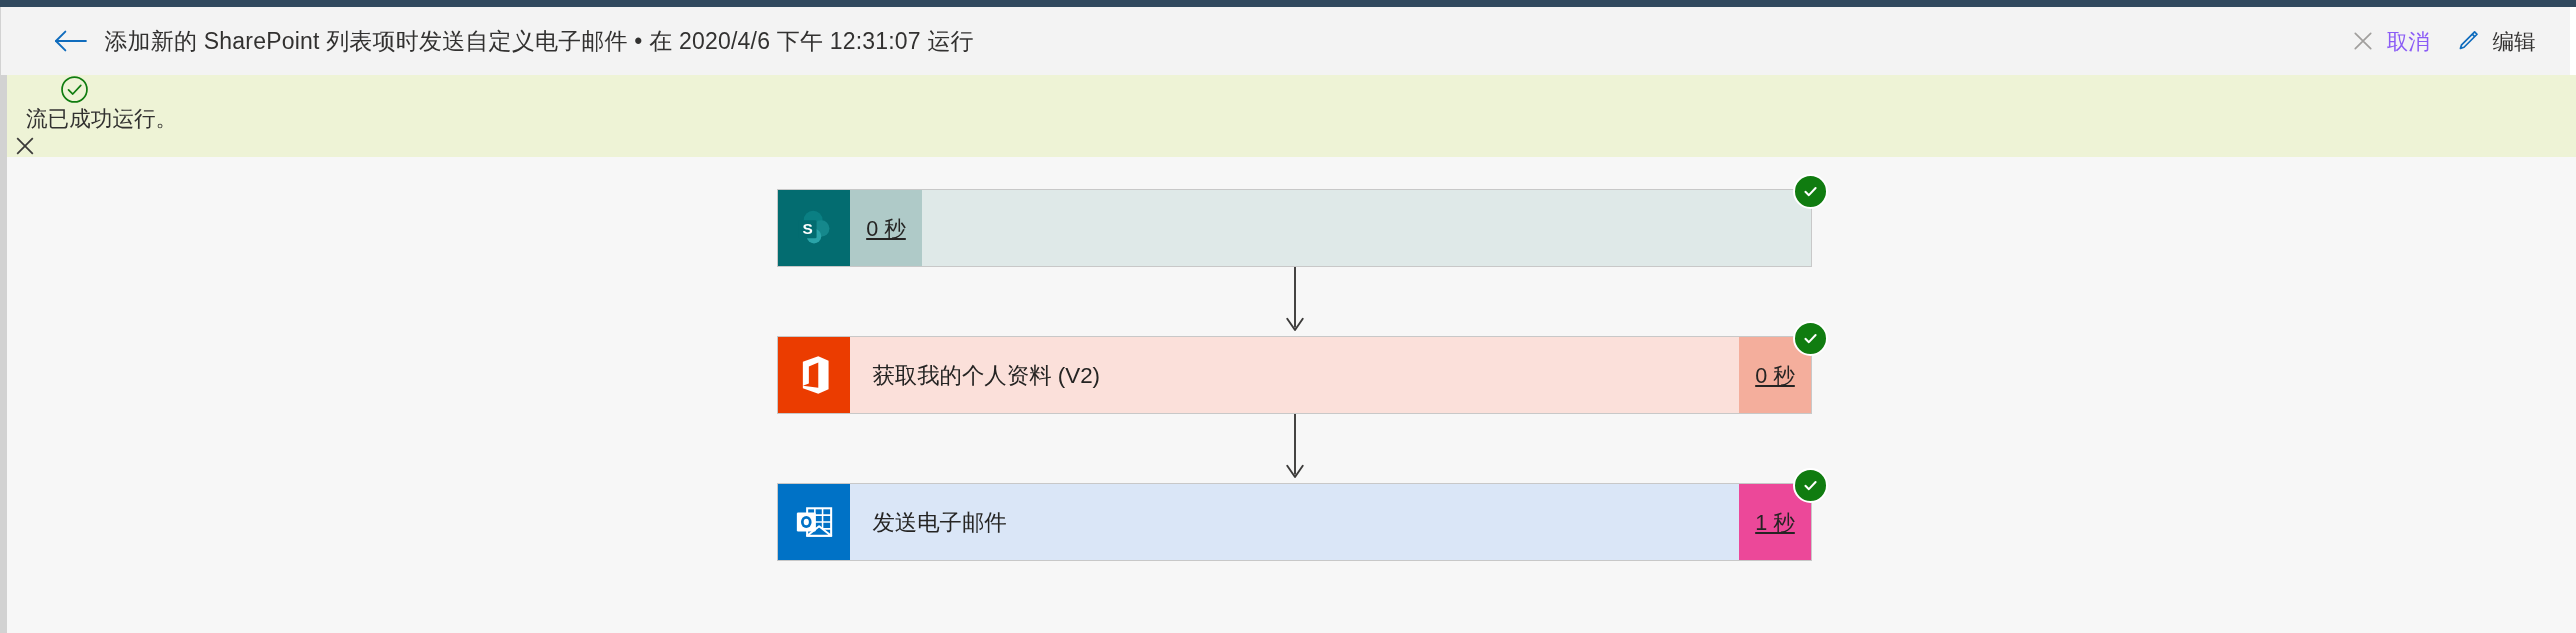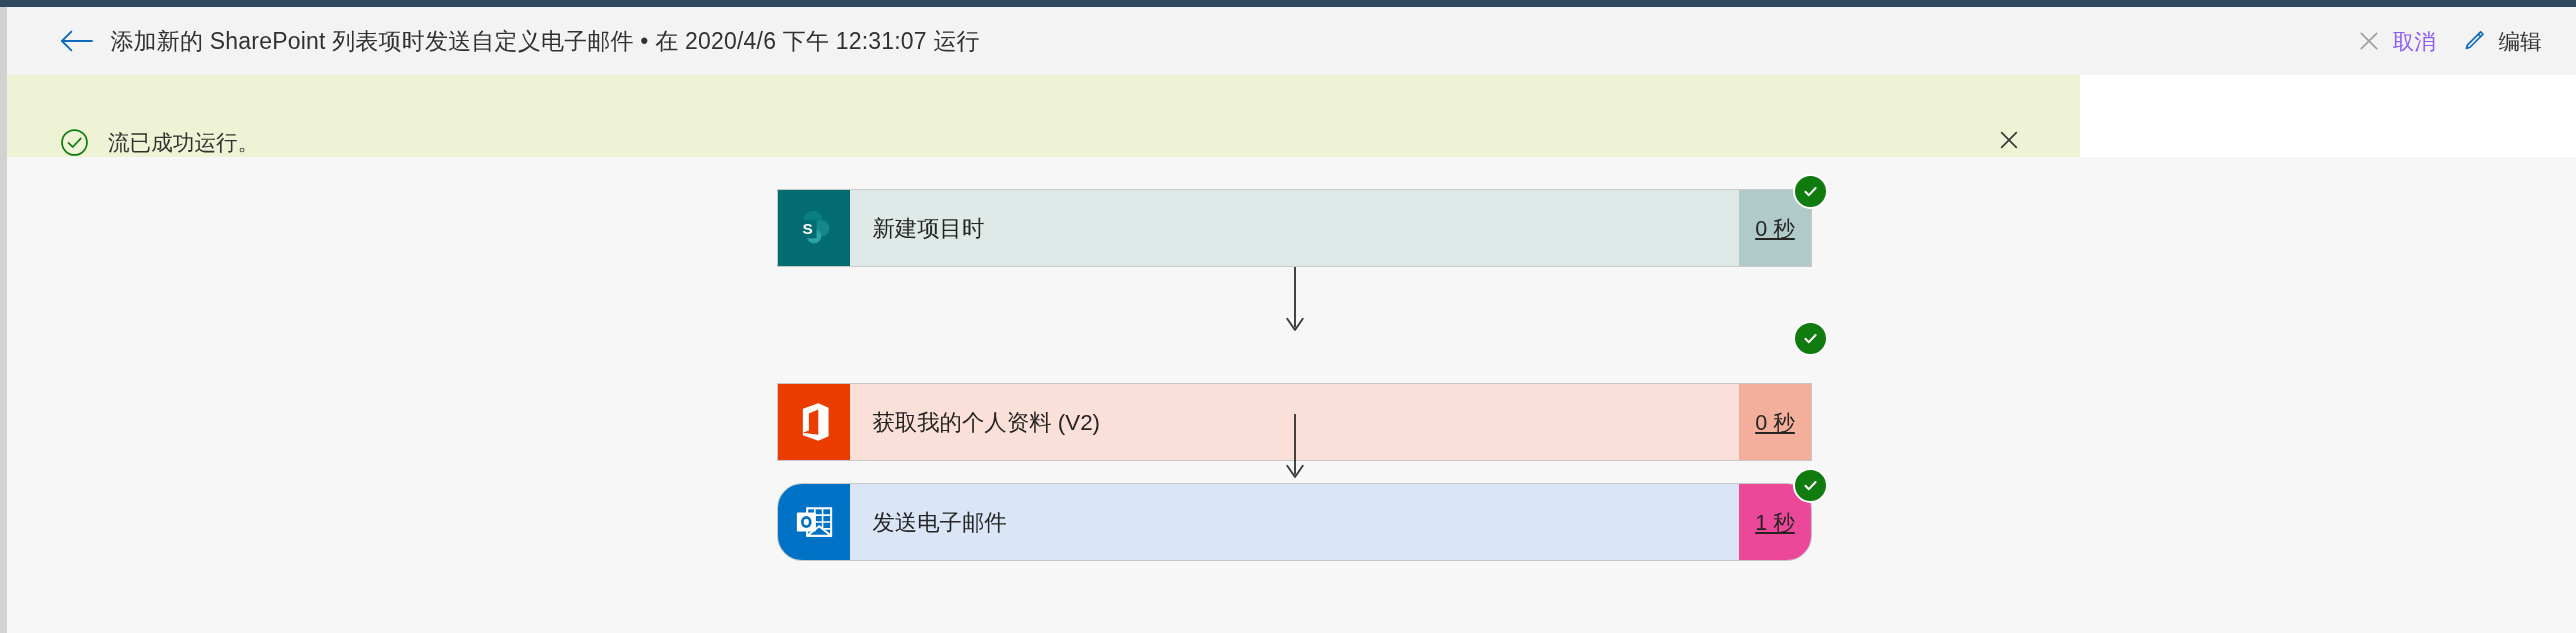--- a/index.html
+++ b/index.html
@@ -29,21 +29,21 @@
     position: absolute;
     top: 7px; left: 0;
     width: 7px;
     height: 626px;
     background: #d2d2d2;
   }
 
   
   .header {
     position: absolute;
-    top: 7px; left: 7px;
+    top: 7px; left: 1px;
     width: 2569px;
     height: 68px;
     background: #f3f3f3;
     display: flex;
     align-items: center;
   }
   .back-btn {
     width: 48px;
     height: 48px;
     margin-left: 45px;
@@ -84,25 +84,26 @@
     align-items: center;
     justify-content: center;
     flex: none;
   }
   .cmd.disabled { color: #8b5cf6; }
 
   
   .banner {
     position: absolute;
     top: 75px; left: 7px;
-    width: 2073px;
+    width: 2569px;
     height: 82px;
     background: #eef3d6;
     display: flex;
-    align-items: flex-end;
+    align-items: flex-start;
+    flex-direction: column;
   }
   .banner-icon {
     margin-left: 53px;
     width: 29px;
     height: 29px;
     flex: none;
   }
   .banner-text {
     margin-left: 19px;
     font-size: 21.6px;
@@ -270,39 +271,38 @@
       <div class="card" style="background:#dfe9e8;">
         <div class="card-icon" style="background:#036c70;">
           <svg width="48" height="48" viewBox="0 0 56 56" aria-hidden="true">
             <circle cx="27" cy="19" r="11" fill="#0a7f83"></circle>
             <circle cx="36.5" cy="28.5" r="9.5" fill="#15888c"></circle>
             <circle cx="28" cy="37.5" r="8.5" fill="#2aa3a8"></circle>
             <rect x="10" y="19" width="21" height="21" rx="1.6" fill="#036c70"></rect>
             <text x="20.5" y="35.5" font-family="Liberation Sans, sans-serif" font-size="18" font-weight="bold" fill="#ffffff" text-anchor="middle">S</text>
           </svg>
         </div>
-        <div class="card-label">新建项目时</div>
         <div class="card-duration" style="background:#afcac8;">0 秒</div>
       </div>
       <div class="status-badge">
         <svg width="17" height="17" viewBox="0 0 20 20" aria-hidden="true">
           <path d="M4 10.4 L8.1 14.3 L16 5.9" fill="none" stroke="#ffffff" stroke-width="2.4" stroke-linecap="round" stroke-linejoin="round"></path>
         </svg>
       </div>
     </div>
 
     <div class="connector">
       <svg width="26" height="69" viewBox="0 0 30 80" aria-hidden="true">
         <path d="M15 0 L15 70" stroke="#3b3a39" stroke-width="2.2" fill="none"></path>
         <path d="M6 60 L15 73 L24 60" stroke="#3b3a39" stroke-width="2.2" fill="none" stroke-linecap="round" stroke-linejoin="round"></path>
       </svg>
     </div>
 
     <div class="card-wrap">
-      <div class="card" style="background:#fbe0da;margin-top:47px;">
+      <div class="card" style="background:#fbe0da;">
         <div class="card-icon" style="background:#eb3c00;">
           <svg width="48" height="48" viewBox="0 0 56 56" aria-hidden="true">
             <path d="M33 6 L45 11.5 L45 44.5 L33 50 L15 43.5 L15 40.5 L33 43 L33 13.5 L22 18 L22 38 L15 40.5 L15 12.5 Z" fill="#ffffff"></path>
           </svg>
         </div>
         <div class="card-label">获取我的个人资料 (V2)</div>
         <div class="card-duration" style="background:#f4ae9c;">0 秒</div>
       </div>
       <div class="status-badge">
         <svg width="17" height="17" viewBox="0 0 20 20" aria-hidden="true">
@@ -312,21 +312,21 @@
     </div>
 
     <div class="connector">
       <svg width="26" height="69" viewBox="0 0 30 80" aria-hidden="true">
         <path d="M15 0 L15 70" stroke="#3b3a39" stroke-width="2.2" fill="none"></path>
         <path d="M6 60 L15 73 L24 60" stroke="#3b3a39" stroke-width="2.2" fill="none" stroke-linecap="round" stroke-linejoin="round"></path>
       </svg>
     </div>
 
     <div class="card-wrap">
-      <div class="card" style="background:#dae6f7;border-radius:25px;">
+      <div class="card" style="background:#dae6f7;">
         <div class="card-icon" style="background:#0072c6;">
           <svg width="48" height="48" viewBox="0 0 56 56" aria-hidden="true">
             <rect x="20" y="12" width="28" height="32" fill="none" stroke="#ffffff" stroke-width="2.4"></rect>
             <path d="M20 20 L48 20 M20 28 L48 28 M20 36 L48 36
                      M29 12 L29 44 M38 12 L38 44" stroke="#ffffff" stroke-width="1.8" fill="none"></path>
             <path d="M20 44 L48 44 L34 33 Z" fill="#0072c6" stroke="#ffffff" stroke-width="2.4" stroke-linejoin="round"></path>
             <rect x="8" y="17" width="22" height="22" rx="1.5" fill="#ffffff"></rect>
             <ellipse cx="19" cy="28" rx="6.2" ry="7" fill="#0072c6"></ellipse>
             <ellipse cx="19" cy="28" rx="3" ry="3.8" fill="#ffffff"></ellipse>
           </svg>

